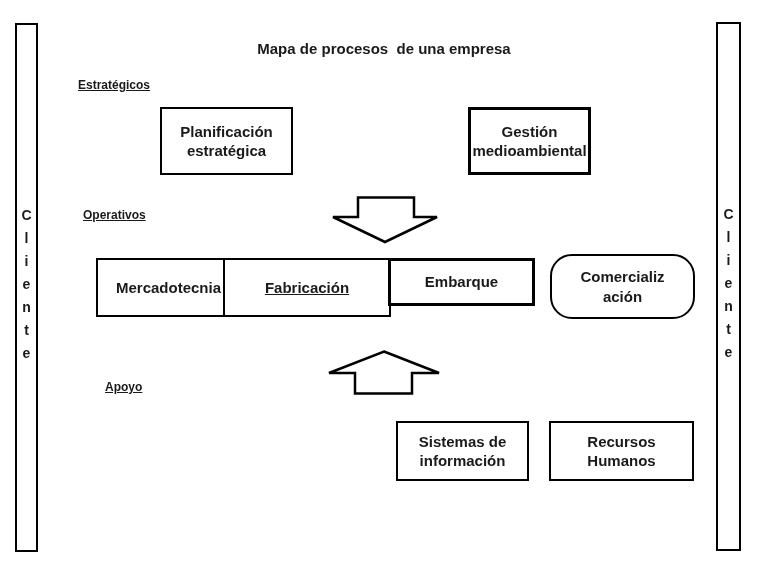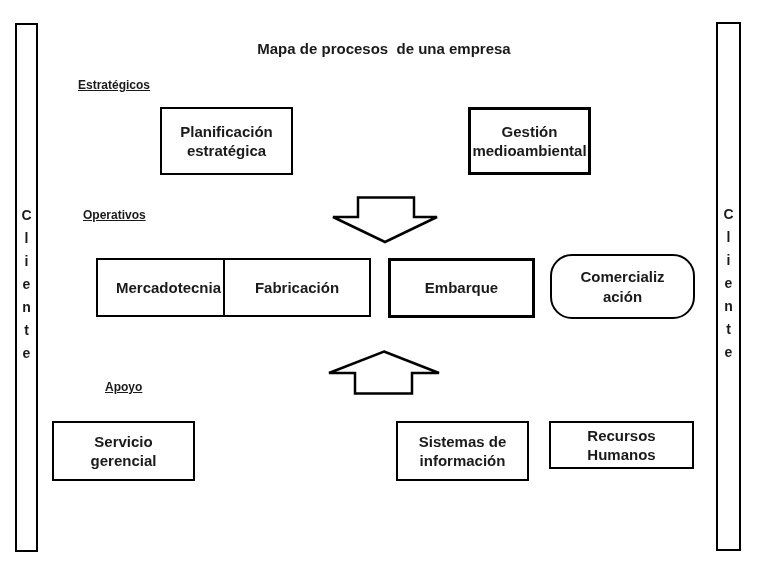--- a/index.html
+++ b/index.html
@@ -54,27 +54,26 @@
   <div class="box" style="left:160px;top:107px;width:133px;height:68px;">Planificación estratégica</div>
   <div class="box thick" style="left:468px;top:107px;width:123px;height:68px;">Gestión medioambiental</div>
 
   <div class="arrow" style="left:330px;top:196px;">
     <svg width="110" height="48" viewBox="0 0 110 48">
       <polygon points="28,1.5 84,1.5 84,21 107,21 55,46 3,21 28,21" fill="#ffffff" stroke="#000000" stroke-width="2.5" stroke-linejoin="miter"></polygon>
     </svg>
   </div>
 
   <div class="box" style="left:52px;top:258px;width:145px;height:59px;margin-left:44px;">Mercadotecnia</div>
-  <div class="box" style="left:223px;top:258px;width:148px;height:59px;">Fabricación</div>
-  <div class="box thick" style="left:388px;top:258px;width:147px;height:60px;">Embarque</div>
+  <div class="box" style="left:223px;top:258px;width:168px;height:59px;text-decoration:underline;">Fabricación</div>
+  <div class="box thick" style="left:388px;top:258px;width:147px;height:48px;">Embarque</div>
   <div class="box breakword" style="left:550px;top:254px;width:145px;height:65px;">Comercialización</div>
 
   <div class="arrow" style="left:327px;top:350px;">
     <svg width="114" height="45" viewBox="0 0 114 45">
       <polygon points="57,1.5 112,23 85,23 85,43.5 28,43.5 28,23 2,23" fill="#ffffff" stroke="#000000" stroke-width="2.5" stroke-linejoin="miter"></polygon>
     </svg>
   </div>
 
-  <div class="box" style="left:52px;top:421px;width:143px;height:60px;">Servicio gerencial</div>
   <div class="box" style="left:396px;top:421px;width:133px;height:60px;text-align:center;">Sistemas de información</div>
-  <div class="box" style="left:549px;top:421px;width:145px;height:48px;">Recursos Humanos</div>
+  <div class="box" style="left:549px;top:421px;width:145px;height:60px;">Recursos Humanos</div>
 
 </div>
 
 </body></html>

